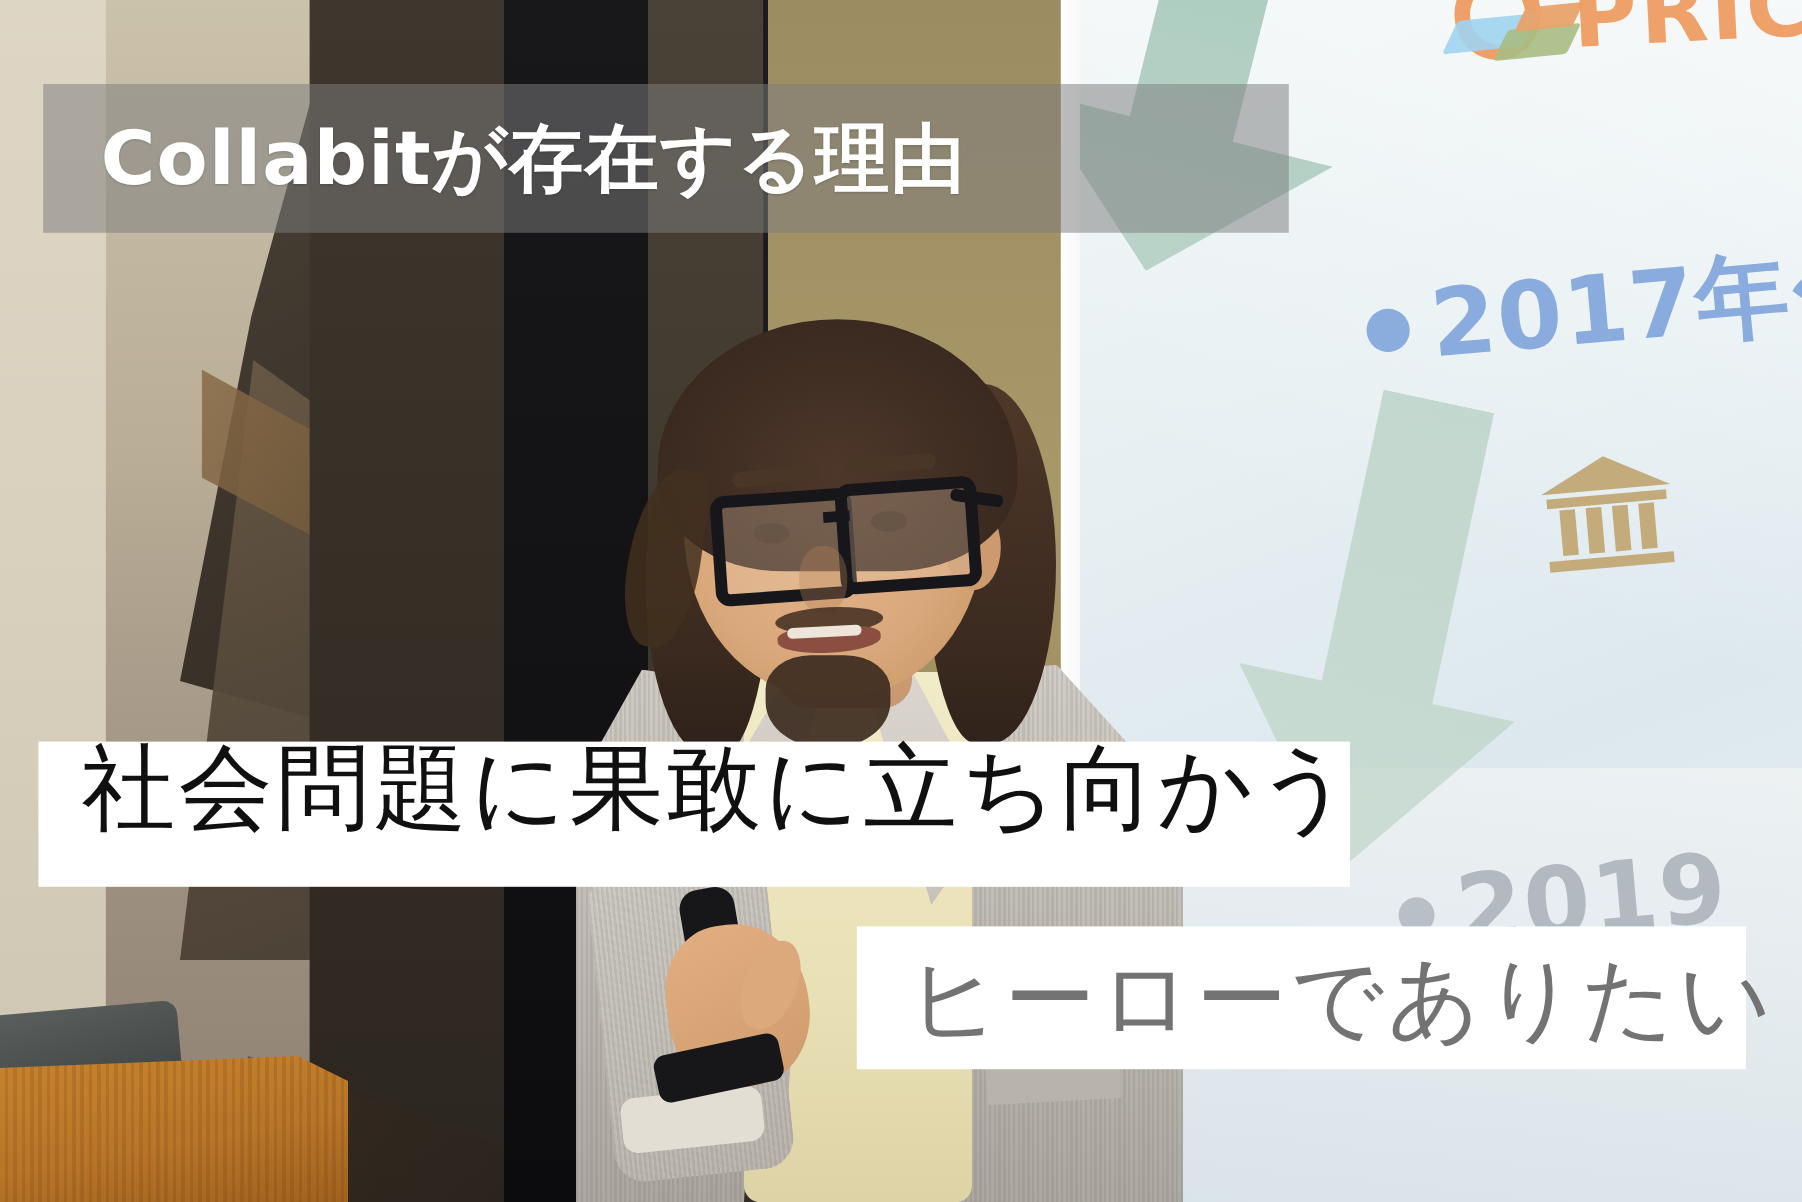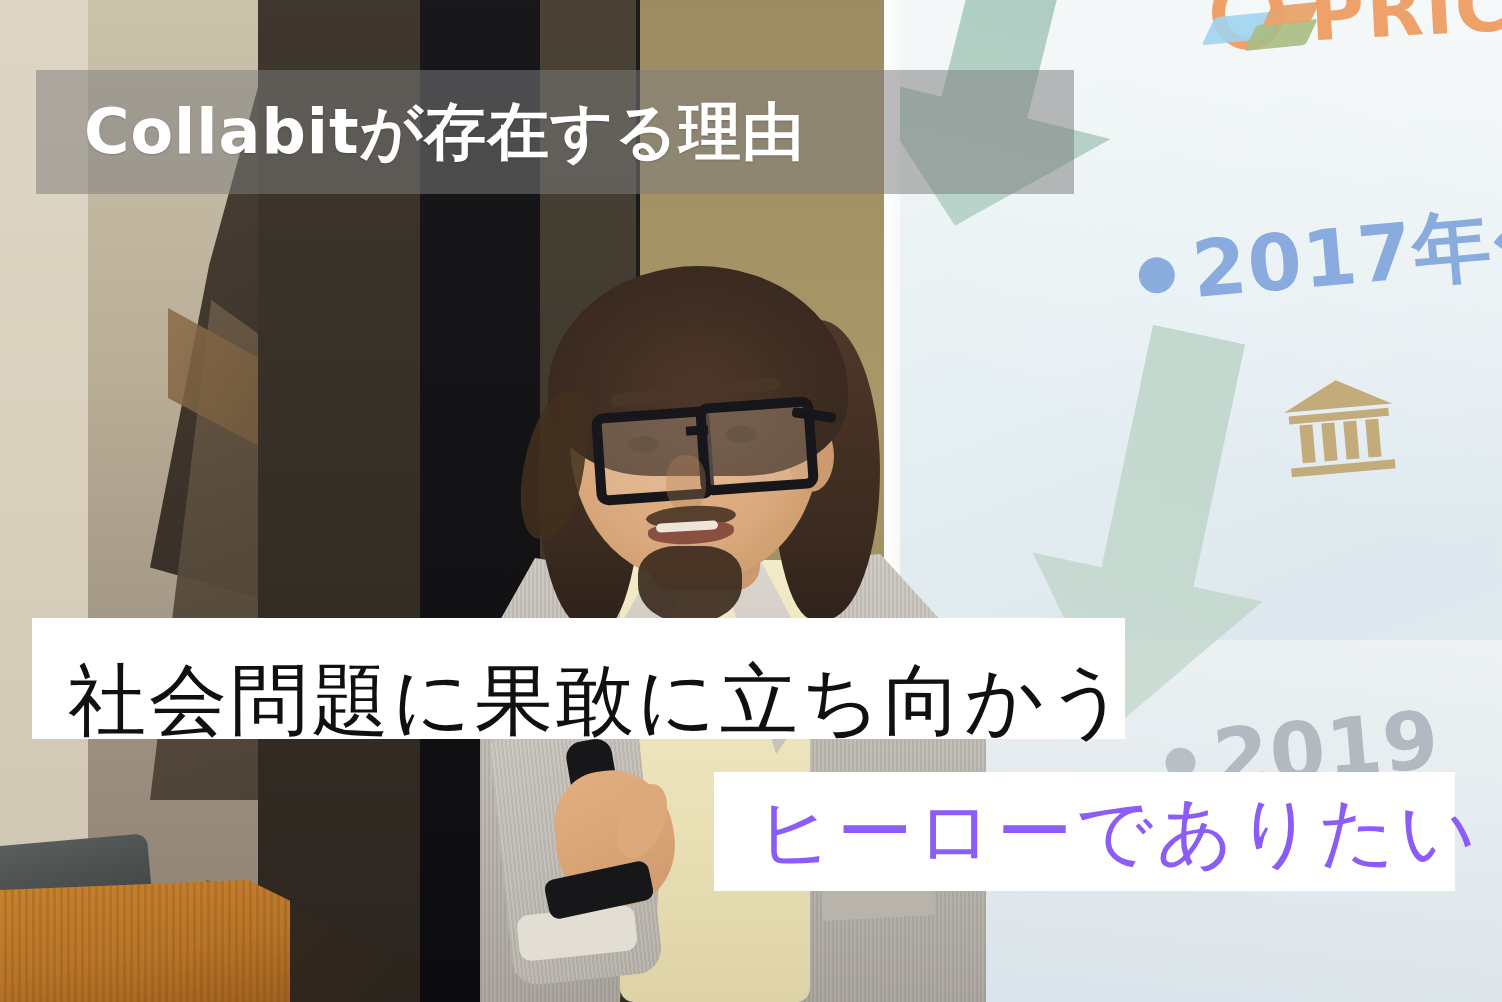--- a/index.html
+++ b/index.html
@@ -300,40 +300,40 @@
     font-weight:700;
     font-size:62px;
     line-height:1;
     letter-spacing:1px;
     white-space:nowrap;
     text-shadow:0 1px 2px rgba(0,0,0,.18);
   }
   #band-line1{
     left:32px;top:618px;width:1093px;height:121px;
     background:#ffffff;
-    display:flex;align-items:flex-end;
+    display:flex;align-items:flex-start;
   }
   #line1-text{
     margin-left:36px;
     color:#101010;
     font-family:"DejaVu Sans","Liberation Sans",sans-serif;
     font-weight:400;
     font-size:78px;
     line-height:1;
     letter-spacing:3px;
     white-space:nowrap;
   }
   #band-line2{
     left:714px;top:772px;width:741px;height:119px;
     background:#ffffff;
     display:flex;align-items:center;
   }
   #line2-text{
     margin-left:42px;
-    color:#8b5cf6;
+    color:#737373;
     font-family:"DejaVu Sans","Liberation Sans",sans-serif;
     font-weight:400;
     font-size:76px;
     line-height:1;
     letter-spacing:3px;
     white-space:nowrap;
   }
 </style>
 </head>
 <body>

